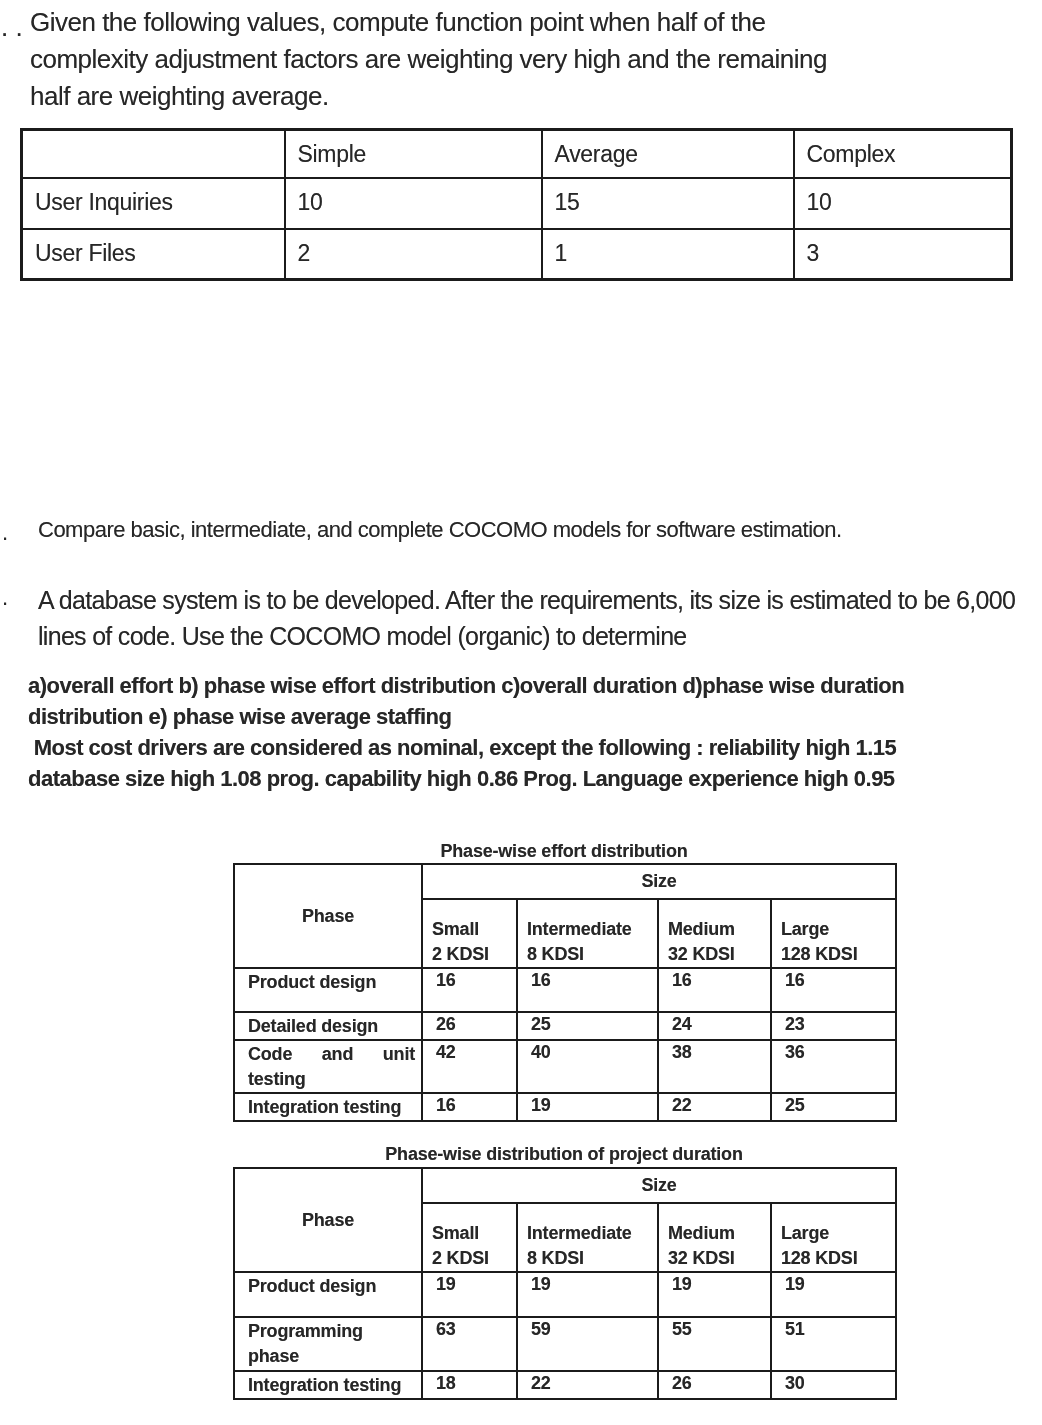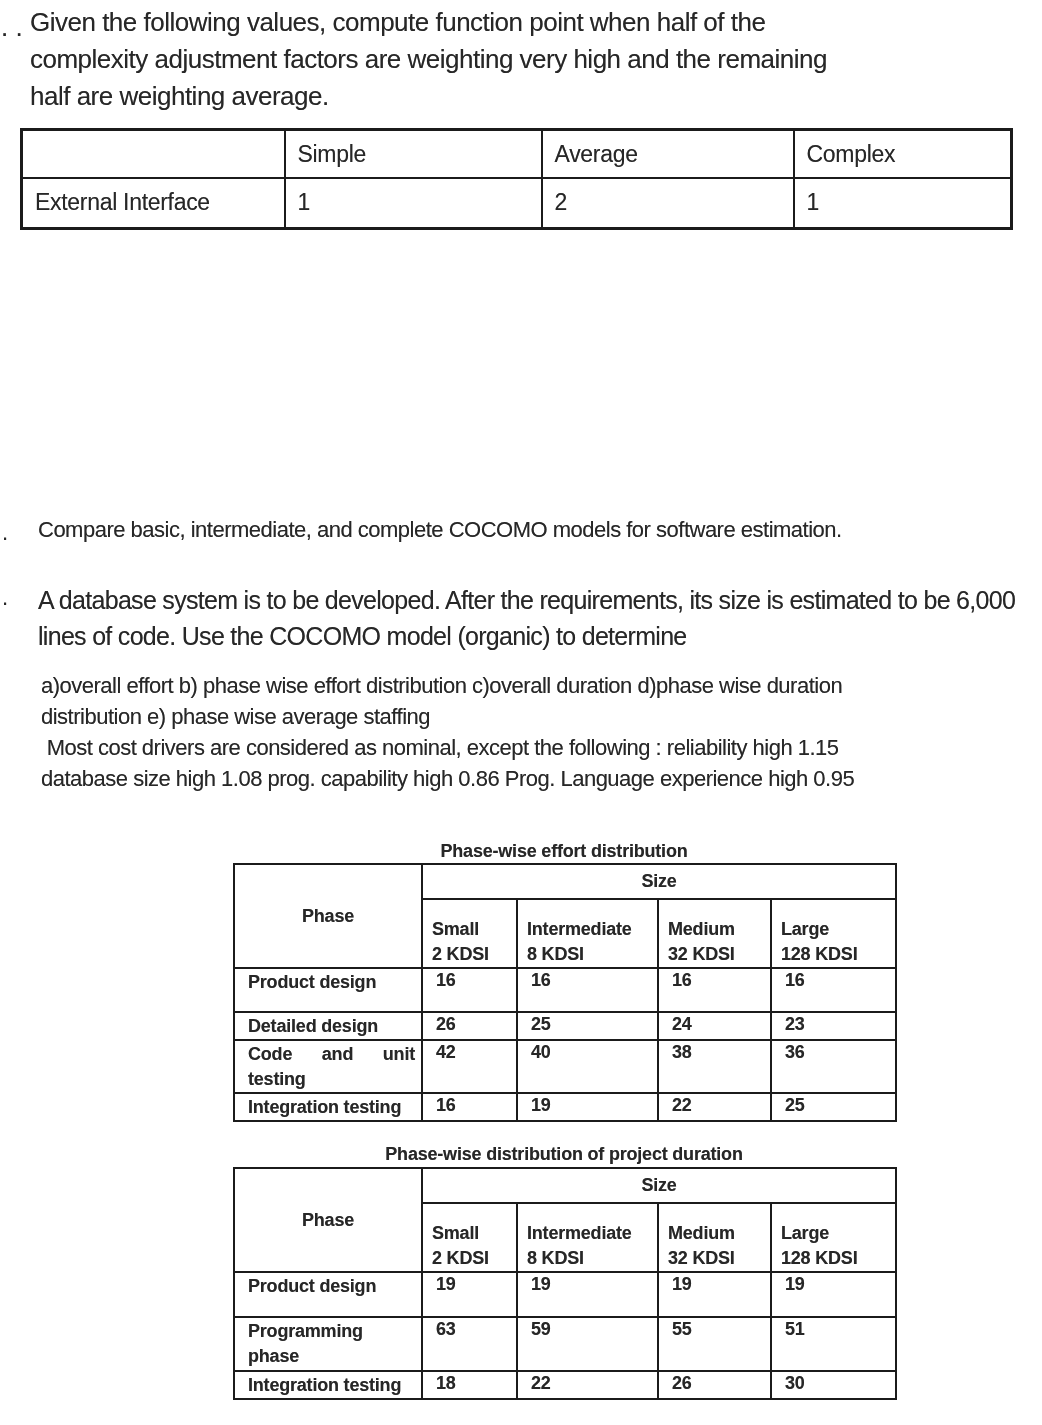--- a/index.html
+++ b/index.html
@@ -28,21 +28,21 @@
   #fp-table thead tr{height:48px;}
   #fp-table tbody tr{height:51px;}
   #fp-table .c0{width:263px;} #fp-table .c1{width:257px;}
   #fp-table .c2{width:252px;} #fp-table .c3{width:218px;}
 
   
   #q2-marker{left:2px;top:520px;font-size:22px;}
   #q2-text{left:38px;top:517px;width:1000px;font-size:22px;letter-spacing:-0.5px;}
   #q3-marker{left:2px;top:585px;font-size:22px;}
   #q3-text{left:38px;top:582px;width:1002px;font-size:25px;line-height:36px;letter-spacing:-0.7px;}
-  #details-text{left:41px;top:670px;width:1000px;font-size:22px;line-height:31px;letter-spacing:-0.5px;}
+  #details-text{left:28px;top:670px;width:1000px;font-size:22px;line-height:31px;letter-spacing:-0.5px;font-weight:bold;}
 
   
   .table-title{width:662px;text-align:center;font-size:18px;font-weight:700;letter-spacing:-0.2px;}
   #effort-title{left:233px;top:841px;}
   #duration-title{left:233px;top:1144px;}
   .cocomo{border-collapse:collapse;table-layout:fixed;position:absolute;}
   #effort-table{left:233px;top:863px;}
   #duration-table{left:233px;top:1167px;}
   .cocomo th,.cocomo td{
     border:2px solid var(--border,#1b1b1b);
@@ -87,24 +87,30 @@
   <thead>
     <tr>
       <th></th>
       <th>Simple</th>
       <th>Average</th>
       <th>Complex</th>
     </tr>
   </thead>
   <tbody id="fp-body">
       <tr>
-        <td>External Interface</td>
-        <td>1</td>
+        <td>User Inquiries</td>
+        <td>10</td>
+        <td>15</td>
+        <td>10</td>
+      </tr>
+      <tr>
+        <td>User Files</td>
         <td>2</td>
         <td>1</td>
+        <td>3</td>
       </tr>
     </tbody>
 </table>
 
 <div class="abs" id="q2-marker">.</div>
 <div class="abs pre" id="q2-text">Compare basic, intermediate, and complete COCOMO models for software estimation.</div>
 
 <div class="abs" id="q3-marker">.</div>
 <div class="abs pre" id="q3-text">A database system is to be developed. After the requirements, its size is estimated to be 6,000
 lines of code. Use the COCOMO model (organic) to determine</div>

